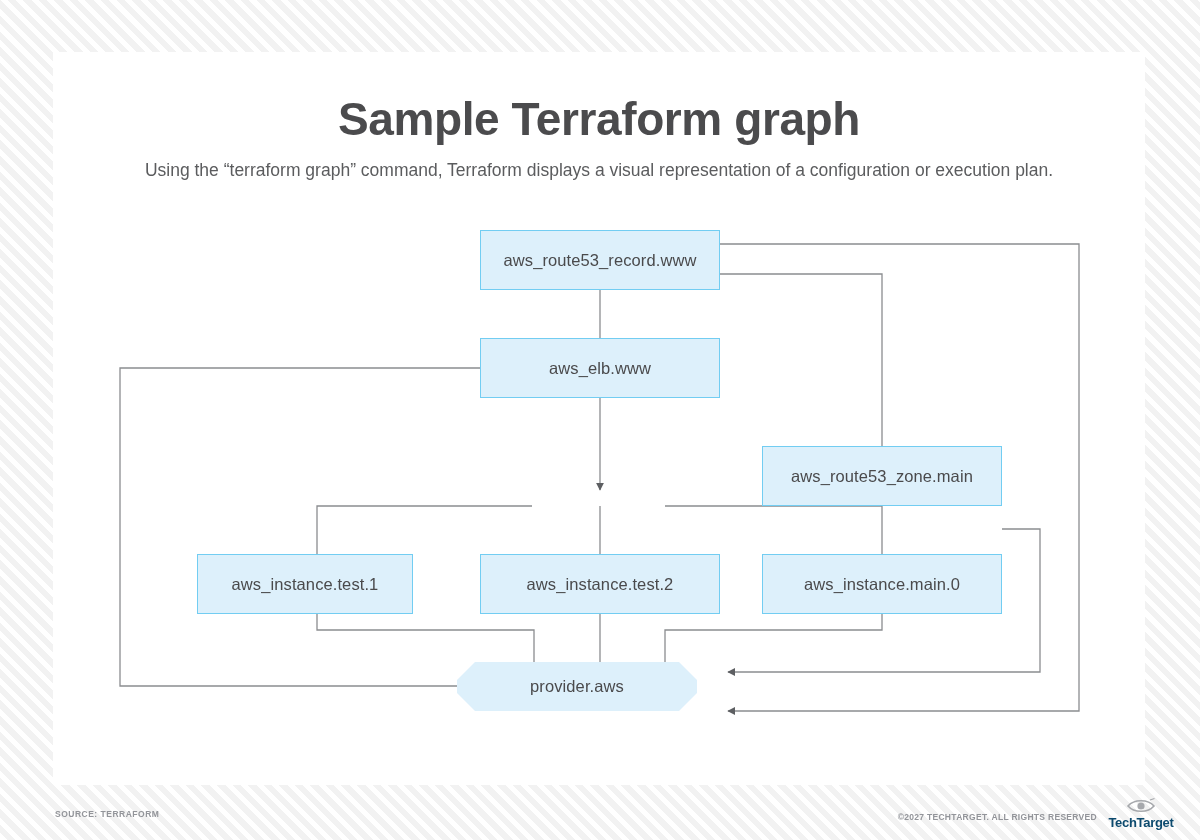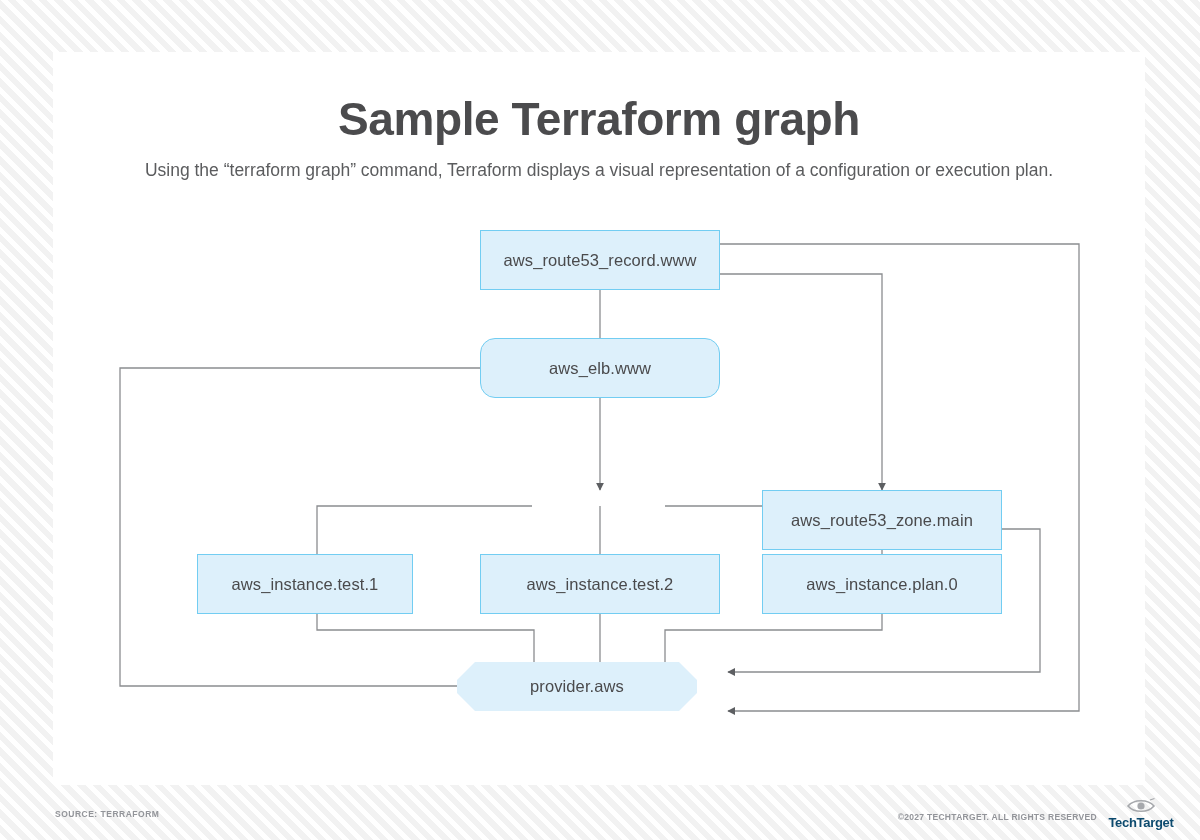--- a/index.html
+++ b/index.html
@@ -187,39 +187,39 @@
 
         <path d="M 949 477 L 987 477 L 987 620 L 675 620"></path>
 
       </g>
     </svg>
 
     <div class="node" style="left:427px; top:178px; width:240px; height:60px;">
       <span>aws_route53_record.www</span>
     </div>
 
-    <div class="node" style="left:427px; top:286px; width:240px; height:60px;border-radius:15px;">
+    <div class="node" style="left:427px; top:286px; width:240px; height:60px;">
       <span>aws_elb.www</span>
     </div>
 
 
-    <div class="node" style="left:709px; top:394px; width:240px; height:60px;margin-top:44px;">
+    <div class="node" style="left:709px; top:394px; width:240px; height:60px;">
       <span>aws_route53_zone.main</span>
     </div>
 
     <div class="node" style="left:144px; top:502px; width:216px; height:60px;">
       <span>aws_instance.test.1</span>
     </div>
 
     <div class="node" style="left:427px; top:502px; width:240px; height:60px;">
       <span>aws_instance.test.2</span>
     </div>
 
     <div class="node" style="left:709px; top:502px; width:240px; height:60px;">
-      <span>aws_instance.plan.0</span>
+      <span>aws_instance.main.0</span>
     </div>
 
     <div class="node chamfer" style="left:404px; top:610px; width:240px; height:49px;">
       <span class="chamfer-bg"></span>
       <span class="chamfer-label">provider.aws</span>
     </div>
 
   </div>
 </div>
 

